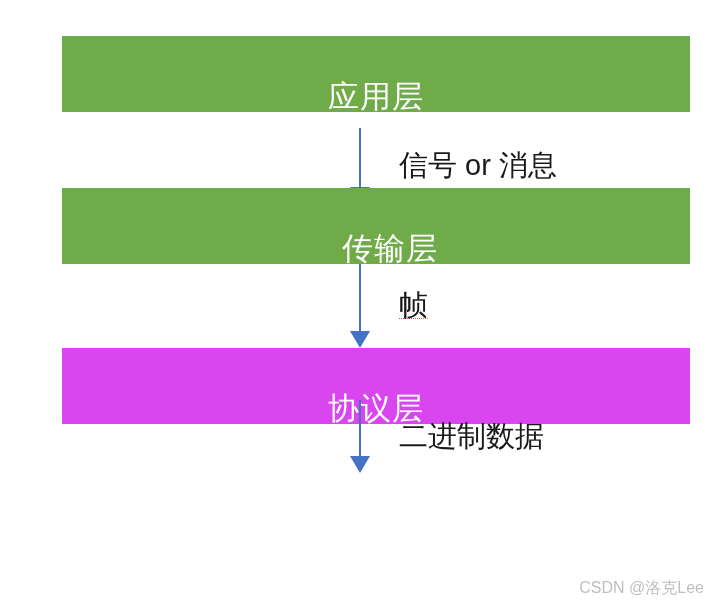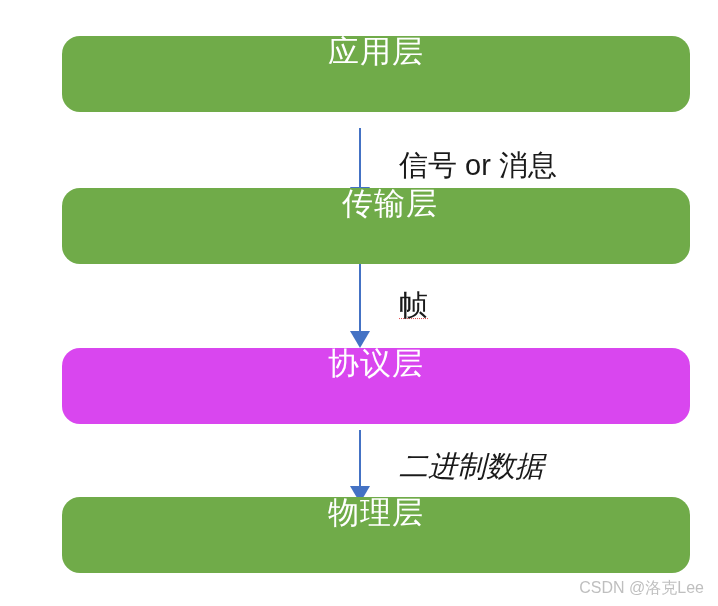--- a/index.html
+++ b/index.html
@@ -19,24 +19,23 @@
     height: 606px;
   }
 
   
   .layer-box {
     position: absolute;
     left: 62px;
     width: 628px;
     height: 76px;
     display: flex;
-    align-items: flex-start;
+    align-items: flex-end;
     justify-content: center;
     box-sizing: border-box;
-    border-radius: 18px;
   }
   .layer-box .layer-label {
     color: #ffffff;
     font-size: 31px;
     line-height: 1;
     letter-spacing: 1px;
     white-space: nowrap;
   }
   #box-0 { top: 36px; }
   #box-1 { top: 188px; padding-left: 28px; }
@@ -44,21 +43,21 @@
   #box-3 { top: 497px; }
 
   
   .connector {
     position: absolute;
     left: 0;
     width: 718px;
   }
   #conn-0 { top: 128px; height: 76px; }
   #conn-1 { top: 264px; height: 84px; }
-  #conn-2 { top: 430px; height: 73px; font-style: italic; }
+  #conn-2 { top: 400px; height: 73px; }
 
   .arrow {
     position: absolute;
     left: 350px;
     top: 0;
     width: 20px;
     height: 100%;
   }
   .arrow .shaft {
     position: absolute;
@@ -142,19 +141,16 @@
   </div>
 
   <div class="connector" id="conn-2">
     <div class="arrow">
       <div class="shaft"></div>
       <div class="head"></div>
     </div>
     <span class="edge-label">二进制数据</span>
   </div>
 
-  <div class="layer-box" id="box-3" style="background:#70AB49;">
-    <span class="layer-label">物理层</span>
-  </div>
 
   <div id="watermark">CSDN @洛克Lee</div>
 
 </div>
 
 </body></html>

